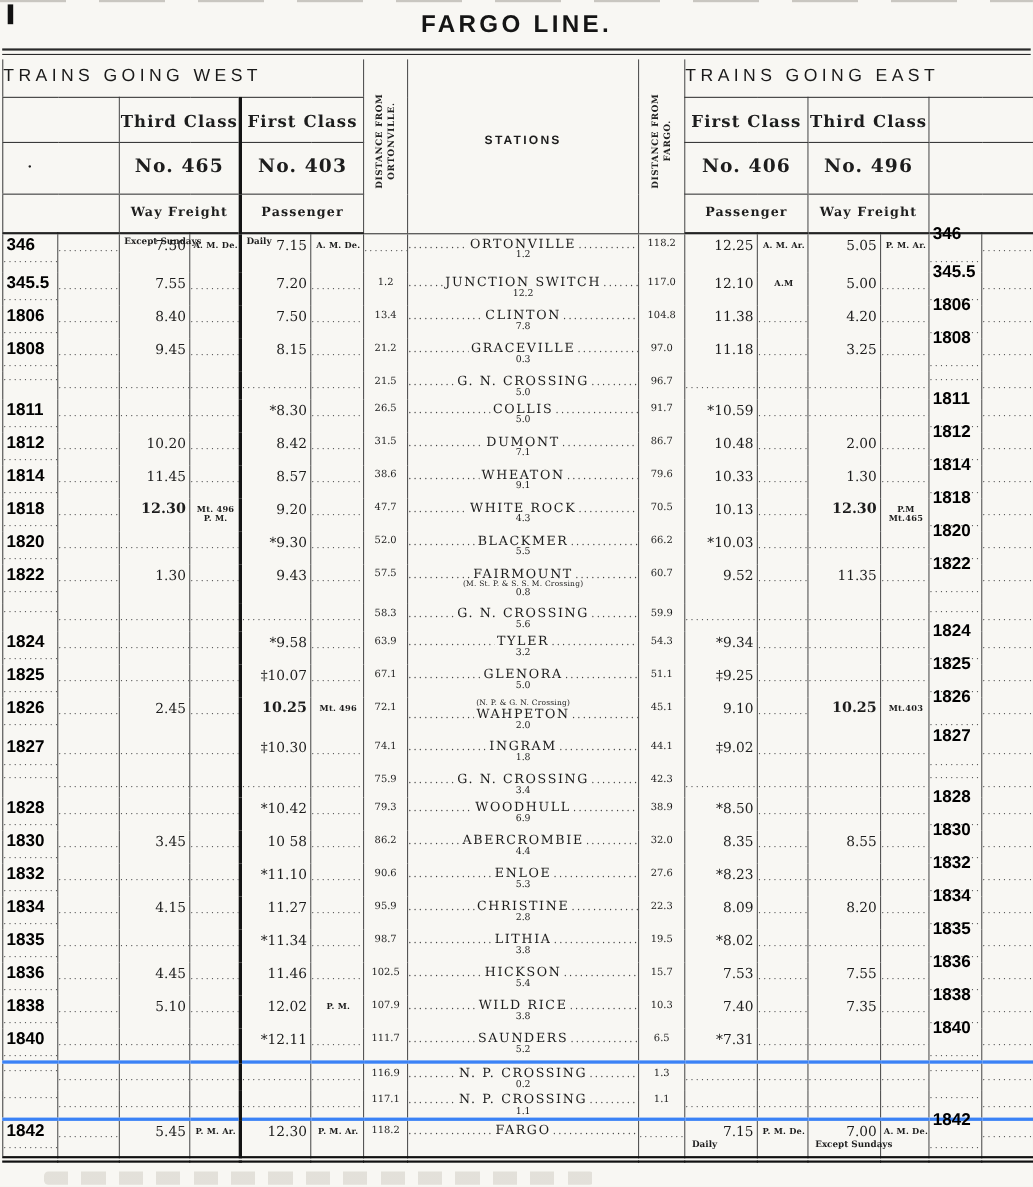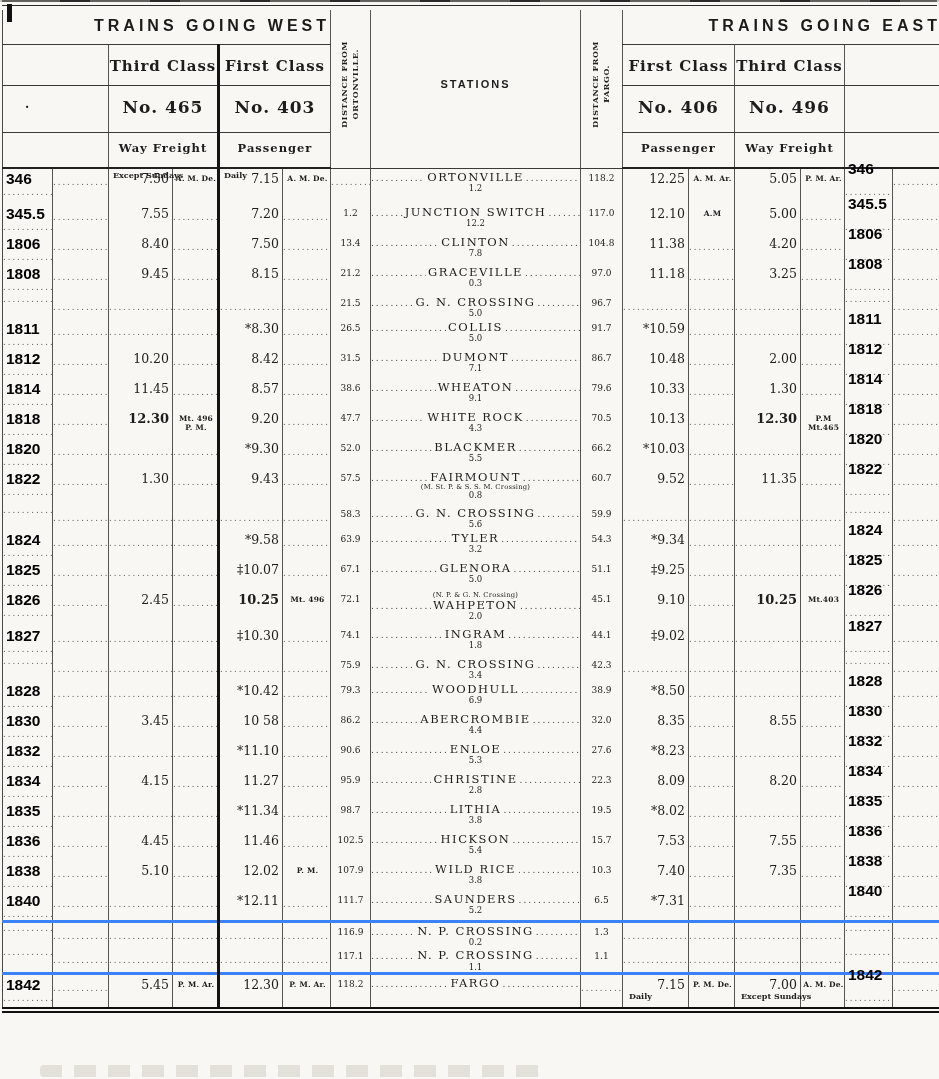--- a/index.html
+++ b/index.html
@@ -34,22 +34,22 @@
   td.thick{border-left:3px solid #141414;}
 
   
   tr.h1 td{border-bottom:1px solid #3a3a3a;height:34px;}
   tr.h2 td{border-bottom:1px solid #3a3a3a;height:40px;}
   tr.h3 td{border-bottom:1px solid #3a3a3a;height:46px;}
   tr.h4 td{border-bottom:2px solid #222;height:34px;}
   td.vspan{border-bottom:2px solid #222;margin-left:32px;}
   .dirhead{
     font-family:"Liberation Sans","DejaVu Sans",sans-serif;
-    font-weight:700;font-size:16px;letter-spacing:4px;color:#1a1a1a;
-    text-align:right;padding-top:7px;
+    font-weight:400;font-size:16px;letter-spacing:4px;color:#1a1a1a;
+    text-align:left;padding-top:7px;
   }
   .clslbl{font-weight:700;font-size:15px;text-align:center;padding-top:12px;letter-spacing:1px;}
   .trainno{font-weight:700;font-size:17px;text-align:center;padding-top:11px;letter-spacing:1px;}
   .svclbl{font-weight:700;font-size:11.5px;text-align:center;padding-top:8px;letter-spacing:1px;}
   .cornermark{font-size:12px;padding:14px 0 0 22px;font-weight:700;}
   .vertwrap{display:flex;flex-direction:row;justify-content:center;align-items:center;height:148px;gap:1px;}
   .vert{
     writing-mode:vertical-rl;transform:rotate(180deg);
     font-size:8px;letter-spacing:.6px;text-transform:uppercase;font-weight:700;color:#222;
     line-height:1.2;
@@ -92,20 +92,23 @@
   .ghost-bottom{position:absolute;left:40px;bottom:2px;width:500px;height:12px;
     background:repeating-linear-gradient(90deg,#c9c5bb 0 22px,transparent 22px 34px);opacity:.45;border-radius:4px;}
 </style>
 </head>
 <body>
 
 <div class="page">
   <div class="artifact-topline"></div>
   <div class="artifact-tl"></div>
 
+  <div class="titlebar">
+    <div class="title">FARGO LINE.</div>
+  </div>
   <div class="dblrule"></div>
 
   <table class="tt">
     <colgroup>
       <col style="width:50px">
         <col style="width:56px">
       <col style="width:64px">
         <col style="width:46px">
       <col style="width:64px">
         <col style="width:48px">

